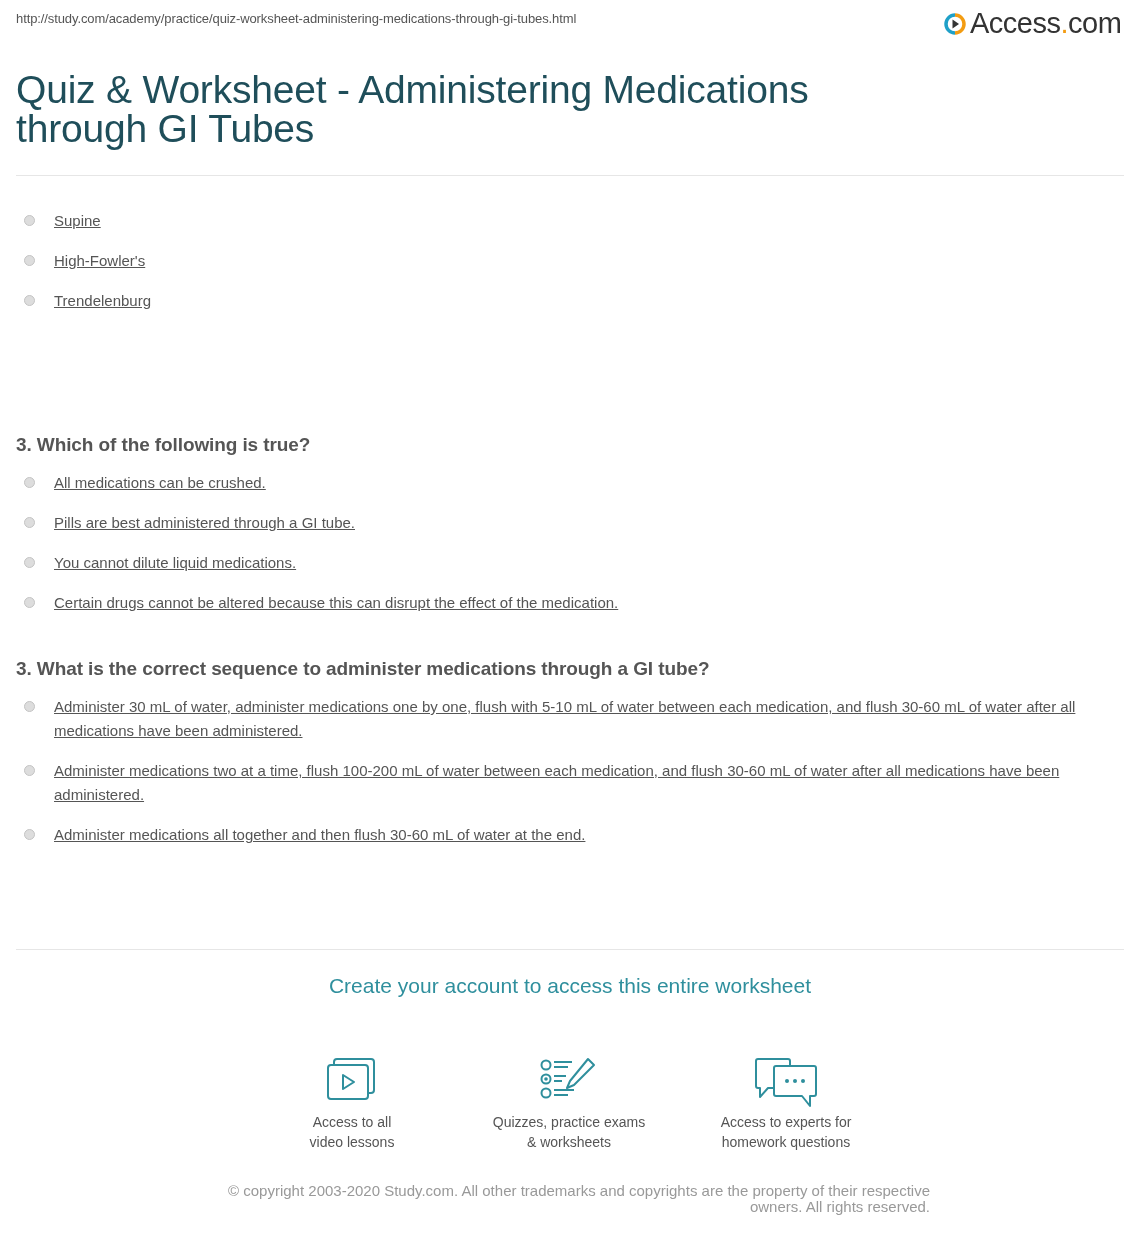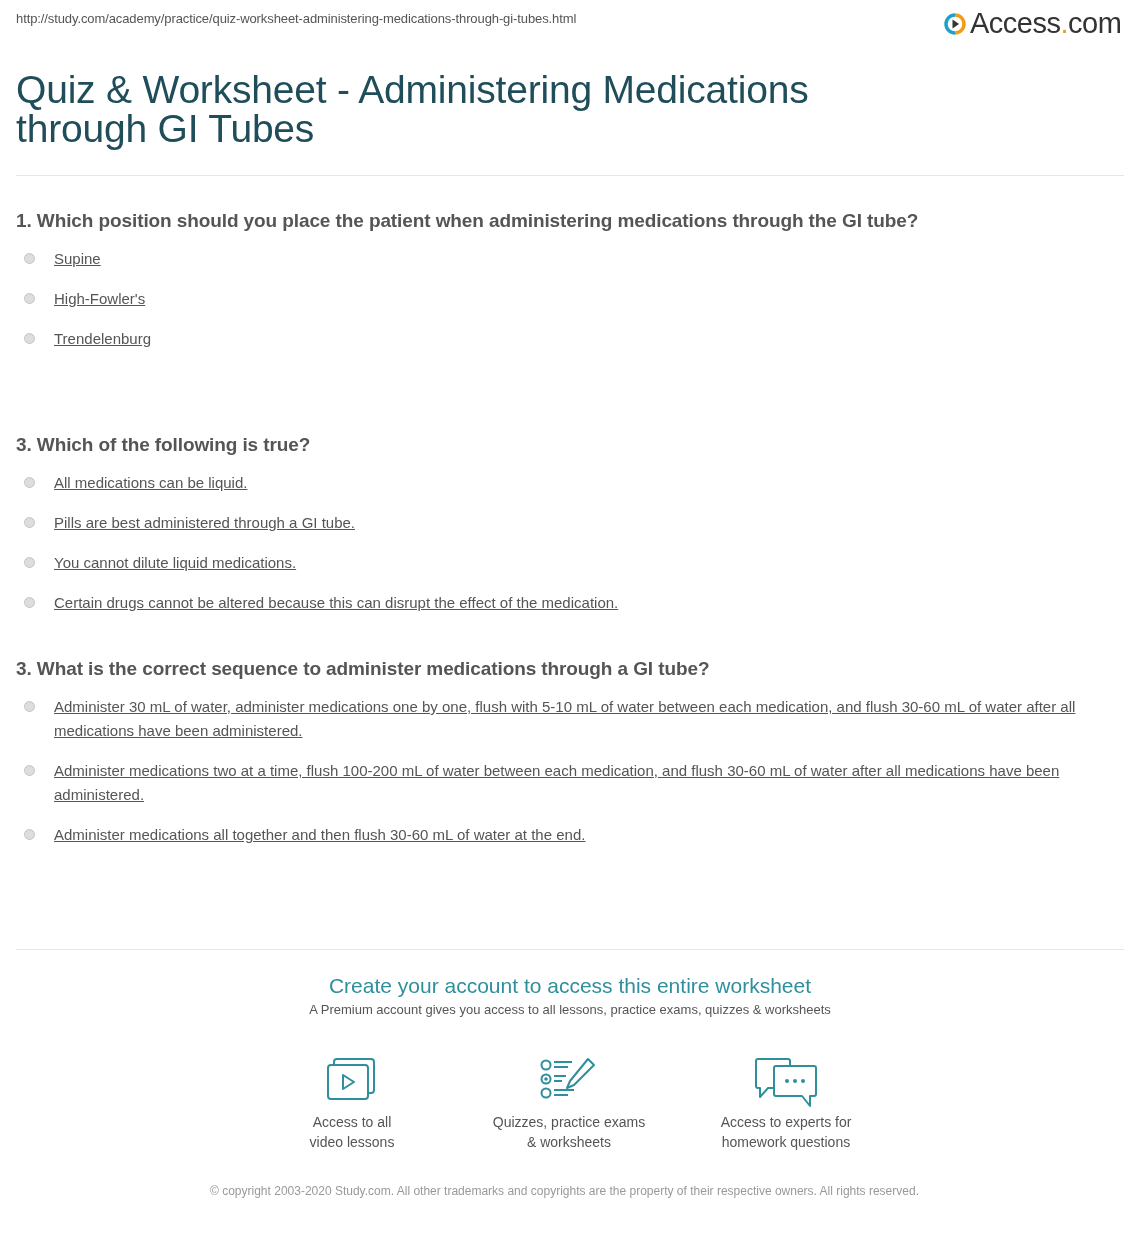--- a/index.html
+++ b/index.html
@@ -17,61 +17,60 @@
   .option { display: flex; align-items: flex-start; margin-bottom: 16px; text-decoration: underline; }
   .radio { width: 9px; height: 9px; border-radius: 50%; background: #ddd; border: 1px solid #c4c4c4; margin: 6px 19px 0 8px; flex-shrink: 0; }
   .opt-text { font-size: 15px; line-height: 24px; color: #555; }
   .promo { position: absolute; left: 0; right: 0; top: 972px; text-align: center; }
   .promo-title { font-size: 21px; color: #2f8f9d; line-height: 28px; }
   .promo-sub { font-size: 13px; color: #555; margin-top: 0; line-height: 20px; }
   .features { position: absolute; top: 1056px; left: 0; right: 0; }
   .feature { position: absolute; width: 200px; text-align: center; }
   .feature svg { display: block; margin: 0 auto; }
   .feat-label { font-size: 14px; color: #555; line-height: 20px; margin-top: 10px; text-align: center; }
-  .footer { position: absolute; left: 210px; width: 720px; top: 1183px; text-align: left; font-size: 12px; color: #999; line-height: 16px; }
+  .footer { position: absolute; left: 210px; width: 720px; top: 1183px; text-align: right; font-size: 15px; color: #999; line-height: 16px; }
 </style>
 </head>
 <body>
 
 <div class="url">http://study.com/academy/practice/quiz-worksheet-administering-medications-through-gi-tubes.html</div>
 
 <div class="logo">
   <svg class="mark" viewBox="0 0 22 22">
     <path d="M11 2 A9 9 0 0 0 11 20" fill="none" stroke="#1fa0c8" stroke-width="3.5"></path>
     <path d="M11 2 A9 9 0 0 1 11 20" fill="none" stroke="#f39c12" stroke-width="3.5"></path>
     <polygon points="8.5,6.5 15,11 8.5,15.5" fill="#333"></polygon>
   </svg>
   <span class="word"><span>Access</span><span class="dot">.</span><span>com</span></span>
 </div>
 
 <h1>Quiz &amp; Worksheet - Administering Medications through GI Tubes</h1>
 
 <div class="hr1"></div>
 
 <div class="question" style="top:209px">
-  <div class="q-title">1. Which position should you place the patient when administering medications through the GI tube?</div>
   <div class="option">
       <span class="radio"></span>
       <span class="opt-text">Supine</span>
     </div>
   <div class="option">
       <span class="radio"></span>
       <span class="opt-text">High-Fowler's</span>
     </div>
   <div class="option">
       <span class="radio"></span>
       <span class="opt-text">Trendelenburg</span>
     </div>
 </div>
 
 <div class="question" style="top:433px">
   <div class="q-title">3. Which of the following is true?</div>
   <div class="option">
       <span class="radio"></span>
-      <span class="opt-text">All medications can be liquid.</span>
+      <span class="opt-text">All medications can be crushed.</span>
     </div>
   <div class="option">
       <span class="radio"></span>
       <span class="opt-text">Pills are best administered through a GI tube.</span>
     </div>
   <div class="option">
       <span class="radio"></span>
       <span class="opt-text">You cannot dilute liquid medications.</span>
     </div>
   <div class="option">
@@ -93,21 +92,20 @@
   <div class="option">
       <span class="radio"></span>
       <span class="opt-text">Administer medications all together and then flush 30-60 mL of water at the end.</span>
     </div>
 </div>
 
 <div class="hr2"></div>
 
 <div class="promo">
   <div class="promo-title">Create your account to access this entire worksheet</div>
-  <div class="promo-sub">A Premium account gives you access to all lessons, practice exams, quizzes &amp; worksheets</div>
 </div>
 
 <div class="features">
   <div class="feature" style="left:252px">
     <svg width="52" height="46" viewBox="0 0 52 46">
       <rect x="8" y="3" width="40" height="34" rx="3" fill="none" stroke="#2f8f9d" stroke-width="2"></rect>
       <rect x="2" y="9" width="40" height="34" rx="3" fill="#fff" stroke="#2f8f9d" stroke-width="2"></rect>
       <polygon points="17,19 28,26 17,33" fill="none" stroke="#2f8f9d" stroke-width="2" stroke-linejoin="round"></polygon>
     </svg>
     <div class="feat-label"><span>Access to all</span><br><span>video lessons</span></div>

